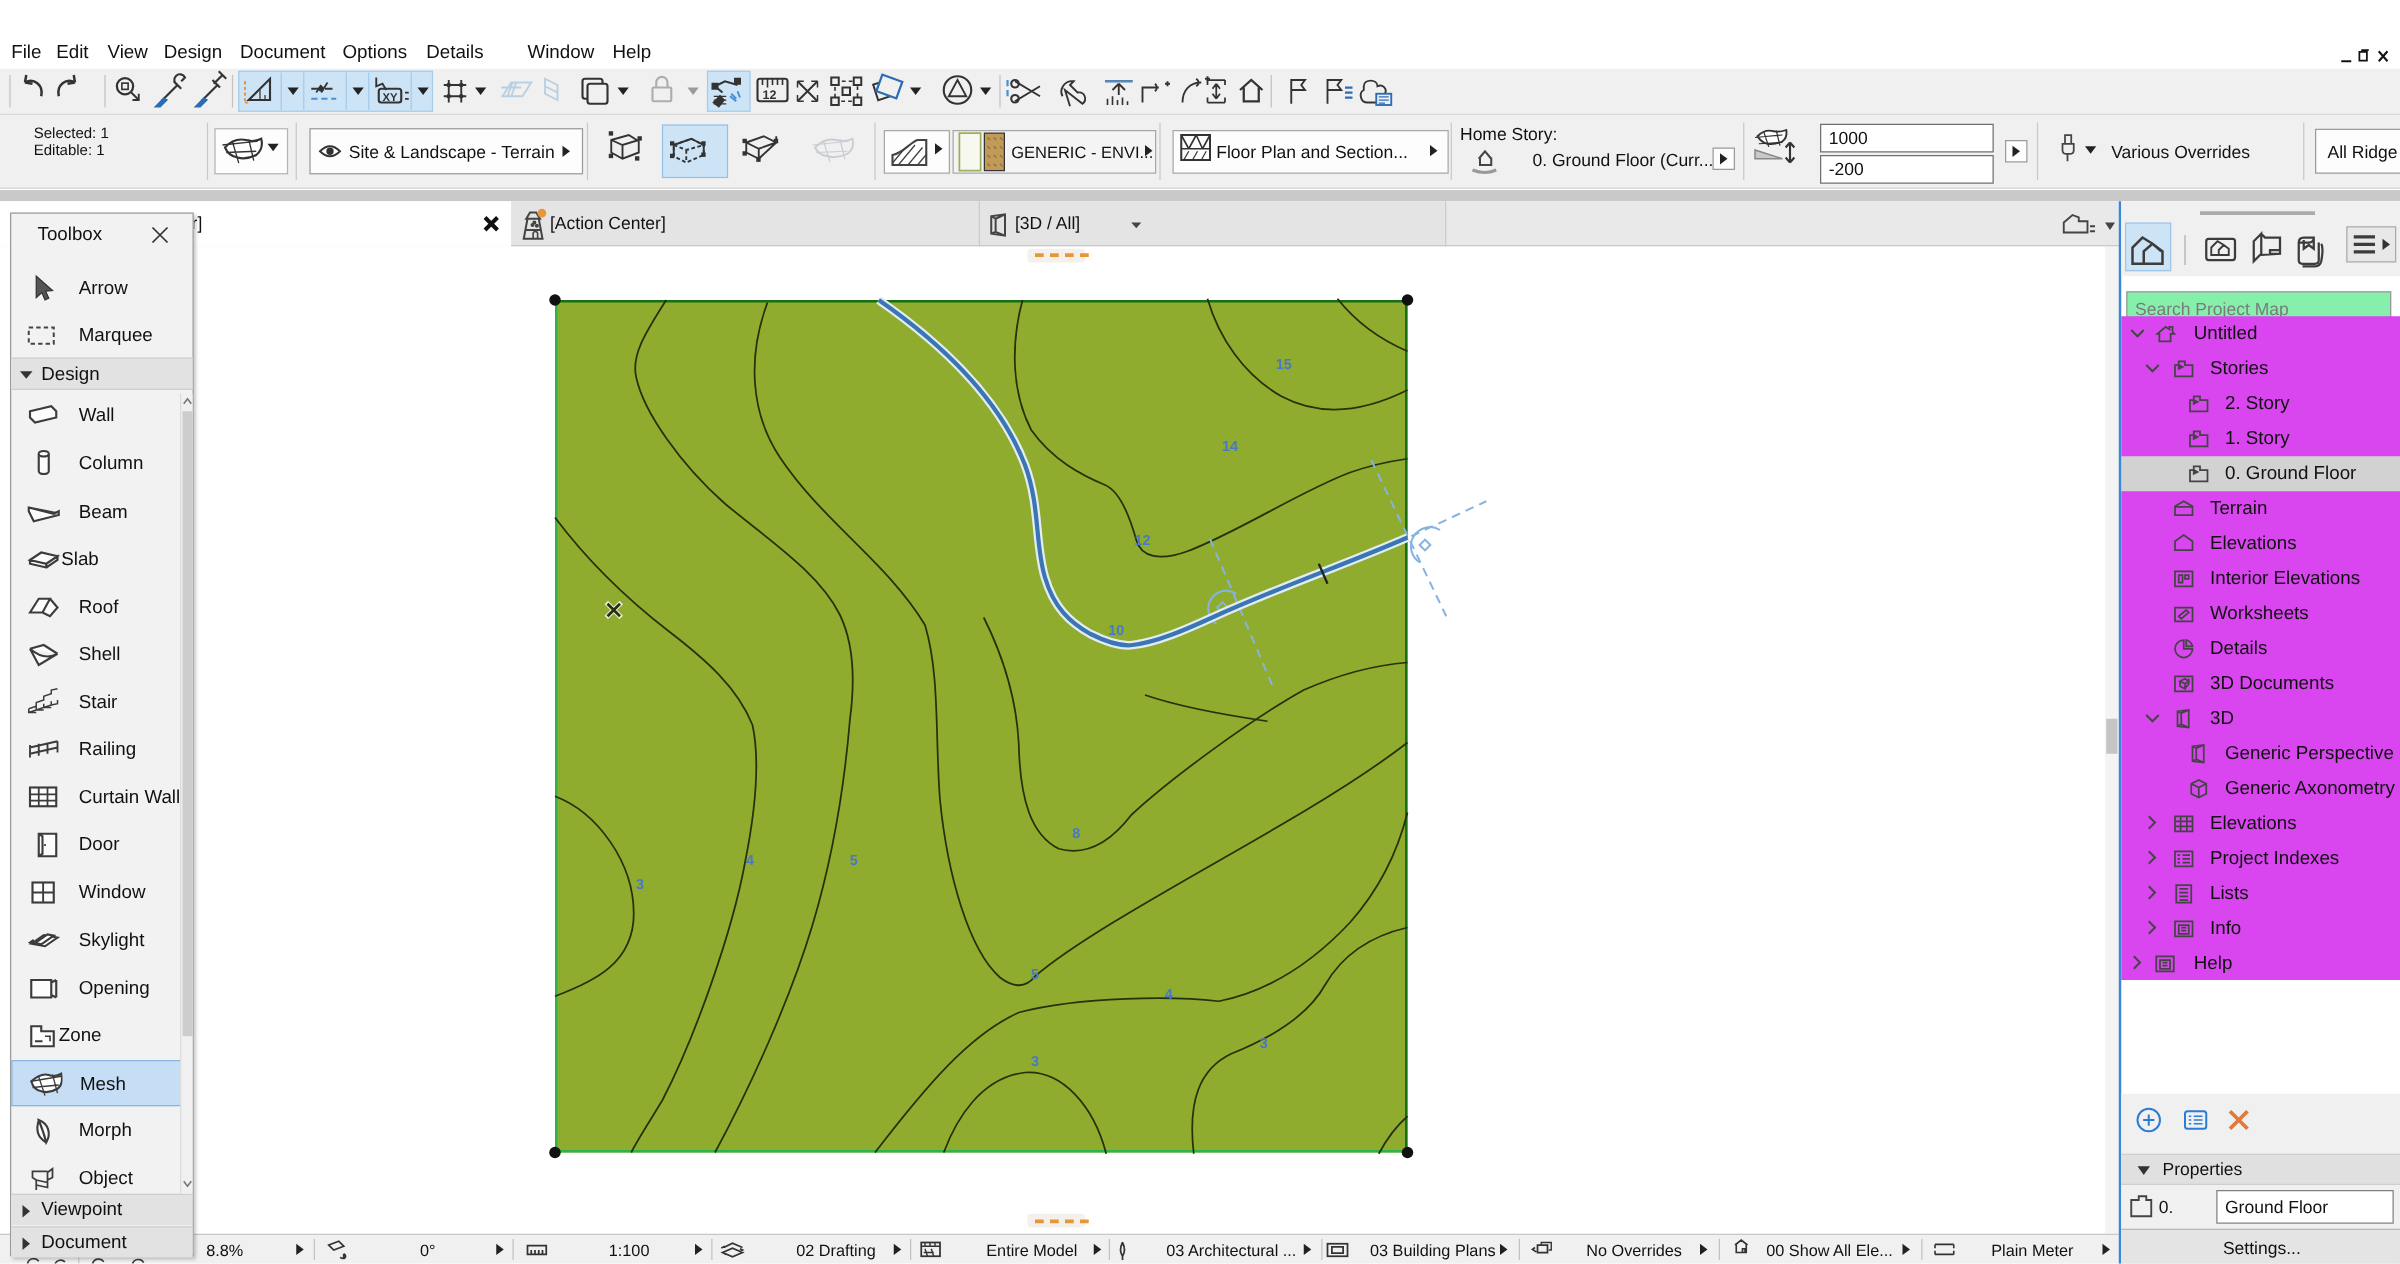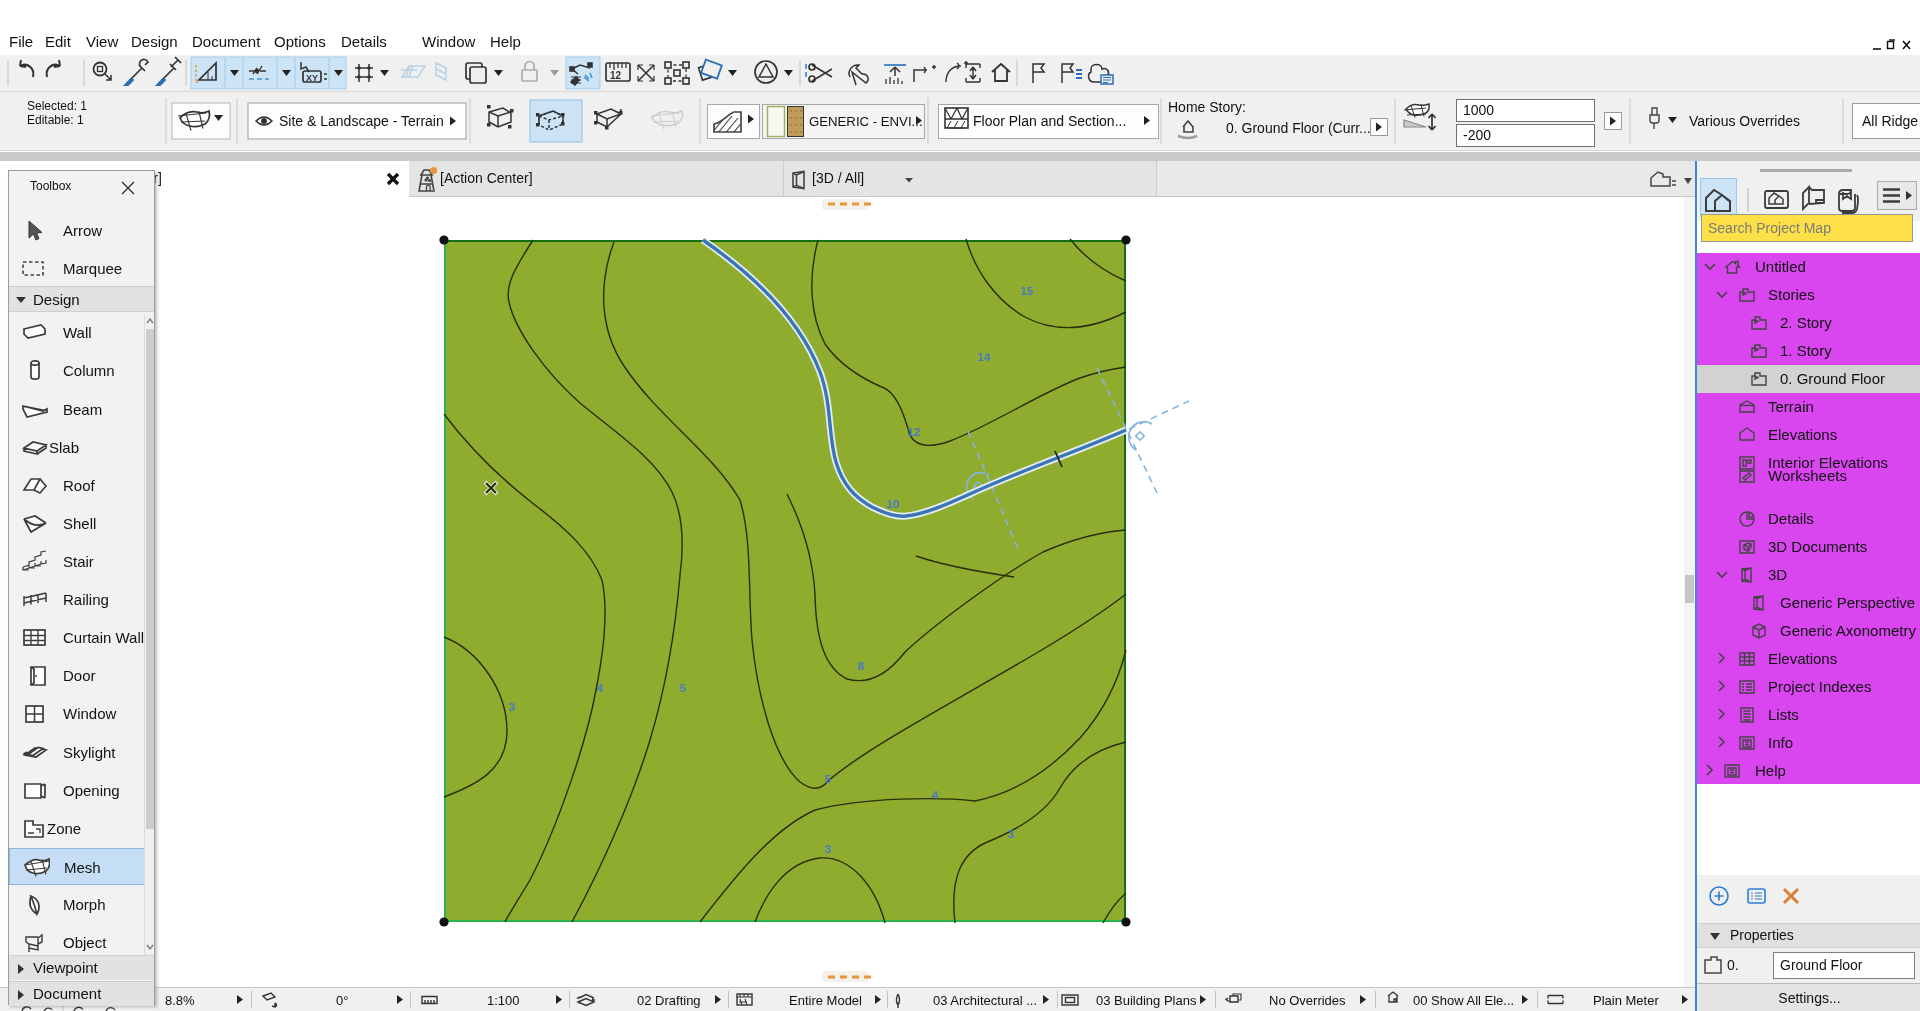--- a/index.html
+++ b/index.html
@@ -481,21 +481,21 @@
         <path d="M160,17 q2,3 0,14 q-1,4 -5,4 l-10,0" stroke-width="1.8"></path>
         </g>
       </g>
     </svg>
     <div class="abs" style="left:180px;top:20px;width:40px;height:29px;background:#e8e8e8;border:1px solid #ababab"></div>
     <svg class="abs" style="left:182px;top:22px" width="36" height="25" viewBox="0 0 36 25">
       <path d="M4,6.5 l17,0 m-17,6 l17,0 m-17,6 l17,0" stroke="#3c3c3c" stroke-width="2.6"></path>
       <path d="M27,8 l6,4.5 l-6,4.5 Z" fill="#333"></path>
     </svg>
 
-    <div class="abs" style="left:4px;top:53px;width:212px;height:28px;background:#fde047;border:1px solid #999;font-size:14px;color:#7b7b7b;padding:5px 0 10px 6px">Search Project Map</div>
+    <div class="abs" style="left:4px;top:72px;width:212px;height:28px;background:#86efac;border:1px solid #999;font-size:14px;color:#7b7b7b;padding:5px 0 10px 6px">Search Project Map</div>
 
     <div id="tree" class="abs" style="left:0;top:92px;width:223px;height:531px;background:#d946ef">
       <div class="trow" style="top:0">
           <svg class="chev" style="left:5px">
             <path d="M3,6 l5,5 l5,-5" class="cs"></path>
           </svg>
           <svg class="ticon" style="left:26px">
             <path d="M3,9 l6.5,-5.5 l3,2 l0,-2 l2.5,0 l0,4 l1.5,1.5 l-3,0 l0,6 l-9,0 l0,-6 Z" class="ip"></path>
           </svg>
           <span style="left:58px">Untitled</span>
@@ -538,21 +538,21 @@
             <path d="M2,14 l0,-7 l7,-5 l7,5 l0,7 Z" class="ip"></path>
           </svg>
           <span style="left:71px">Elevations</span>
         </div>
       <div class="trow" style="top:196px">
           <svg class="ticon" style="left:41px">
             <path d="M2,3 l14,0 l0,12 l-14,0 Z M5,6 l3,0 l0,6 l-3,0 Z m5,0 l3,0 l0,3 l-3,0 Z" class="ip"></path>
           </svg>
           <span style="left:71px">Interior Elevations</span>
         </div>
-      <div class="trow" style="top:209px">
+      <div class="trow" style="top:224px">
           <svg class="ticon" style="left:41px">
             <path d="M2,4 l14,0 l0,11 l-14,0 Z M5,11 l6,-5 l2,2 l-6,5 Z m6,-5 l2,2" class="ip"></path>
           </svg>
           <span style="left:71px">Worksheets</span>
         </div>
       <div class="trow" style="top:252px">
           <svg class="ticon" style="left:41px">
             <path d="M9,2 a7,7 0 1 0 7,7 l-7,0 Z M11,2 a7,7 0 0 1 5,5 l-5,0 Z" class="ip"></path>
           </svg>
           <span style="left:71px">Details</span>
@@ -653,21 +653,21 @@
 
   <svg class="abs" style="left:8px;top:1005px;z-index:29" width="150" height="6" viewBox="0 0 150 6">
     <g stroke="#3a3a3a" stroke-width="1.3" fill="none">
       <path d="M14,6 a5,5 0 0 1 9,-2 M36,6 a5,5 0 0 1 8,-1.5"></path>
       <path d="M66,6 a5,5 0 0 1 9,-1.5 M98,6 a5,5 0 0 1 9,-1"></path>
       <line x1="55" y1="0" x2="55" y2="6" stroke="#c9c9c9" stroke-width="1"></line>
     </g>
   </svg>
 
   <div class="abs toolbox" id="toolbox">
-    <div class="abs" style="left:21px;top:8px;font-size:12px;color:#111">Toolbox</div>
+    <div class="abs" style="left:21px;top:8px;font-size:15px;color:#111">Toolbox</div>
     <svg class="abs" style="left:111px;top:9px" width="16" height="16" viewBox="0 0 16 16">
         <path d="M2,2 L14,14 M14,2 L2,14" stroke="#333" stroke-width="1.4"></path>
       </svg>
     <div class="trow2" style="top:41px">
         <svg class="ticon2" style="left:14px">
           <path d="M6,2 L6,19 L10.5,15 L13,21 L16,19.5 L13.5,14 L19,13.5 Z" fill="#555" stroke="#333" stroke-width="1"></path>
         </svg>
         <span style="left:54px">Arrow</span>
       </div>
     <div class="trow2" style="top:79px">

